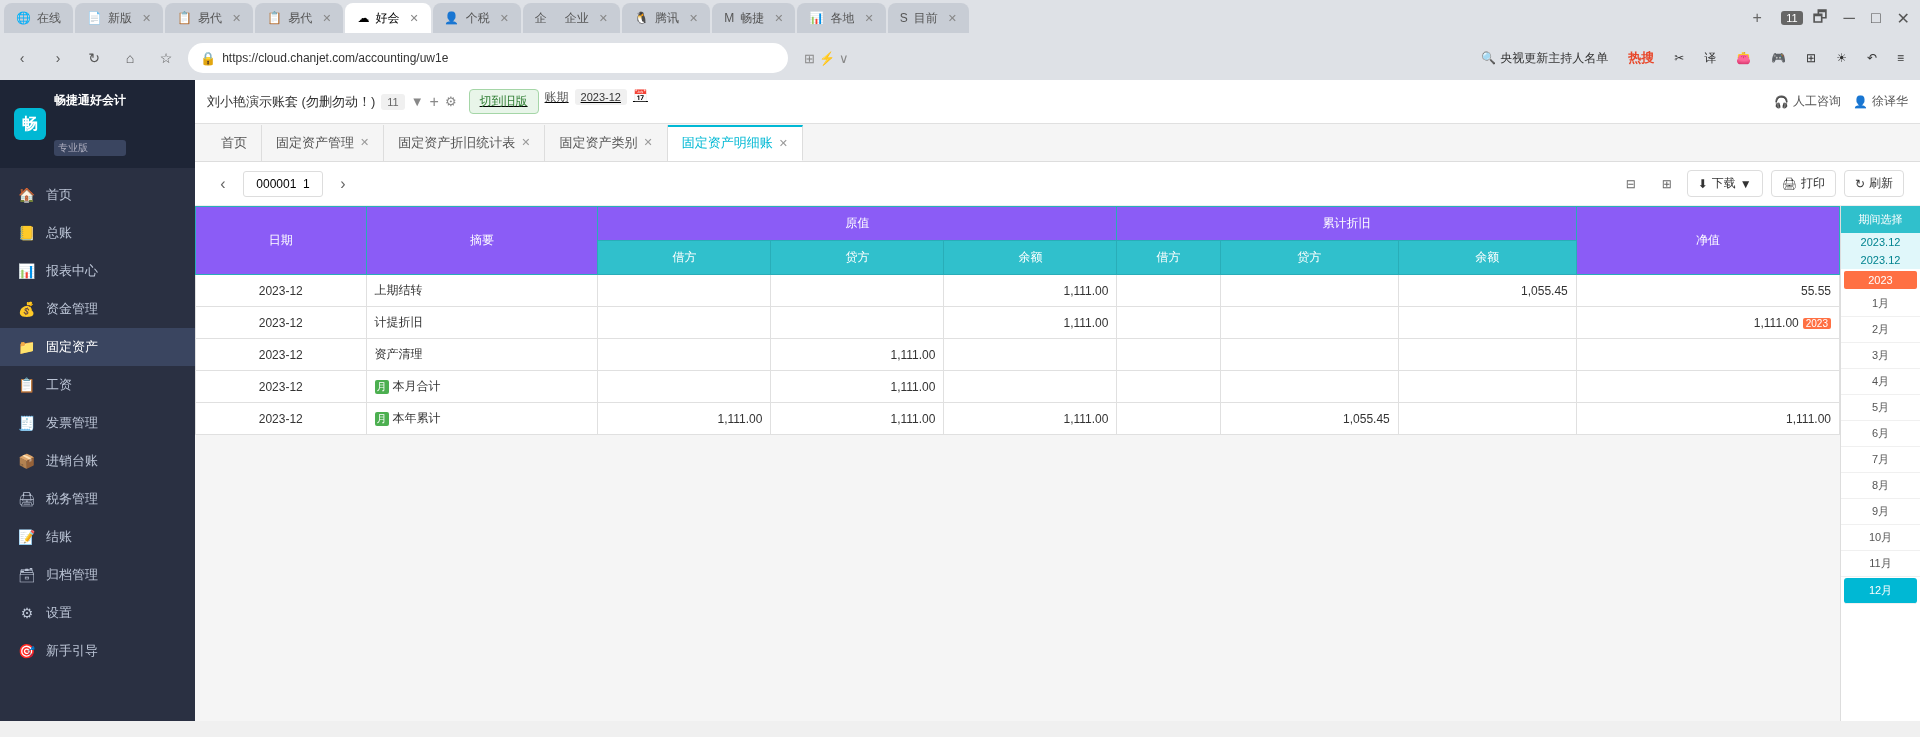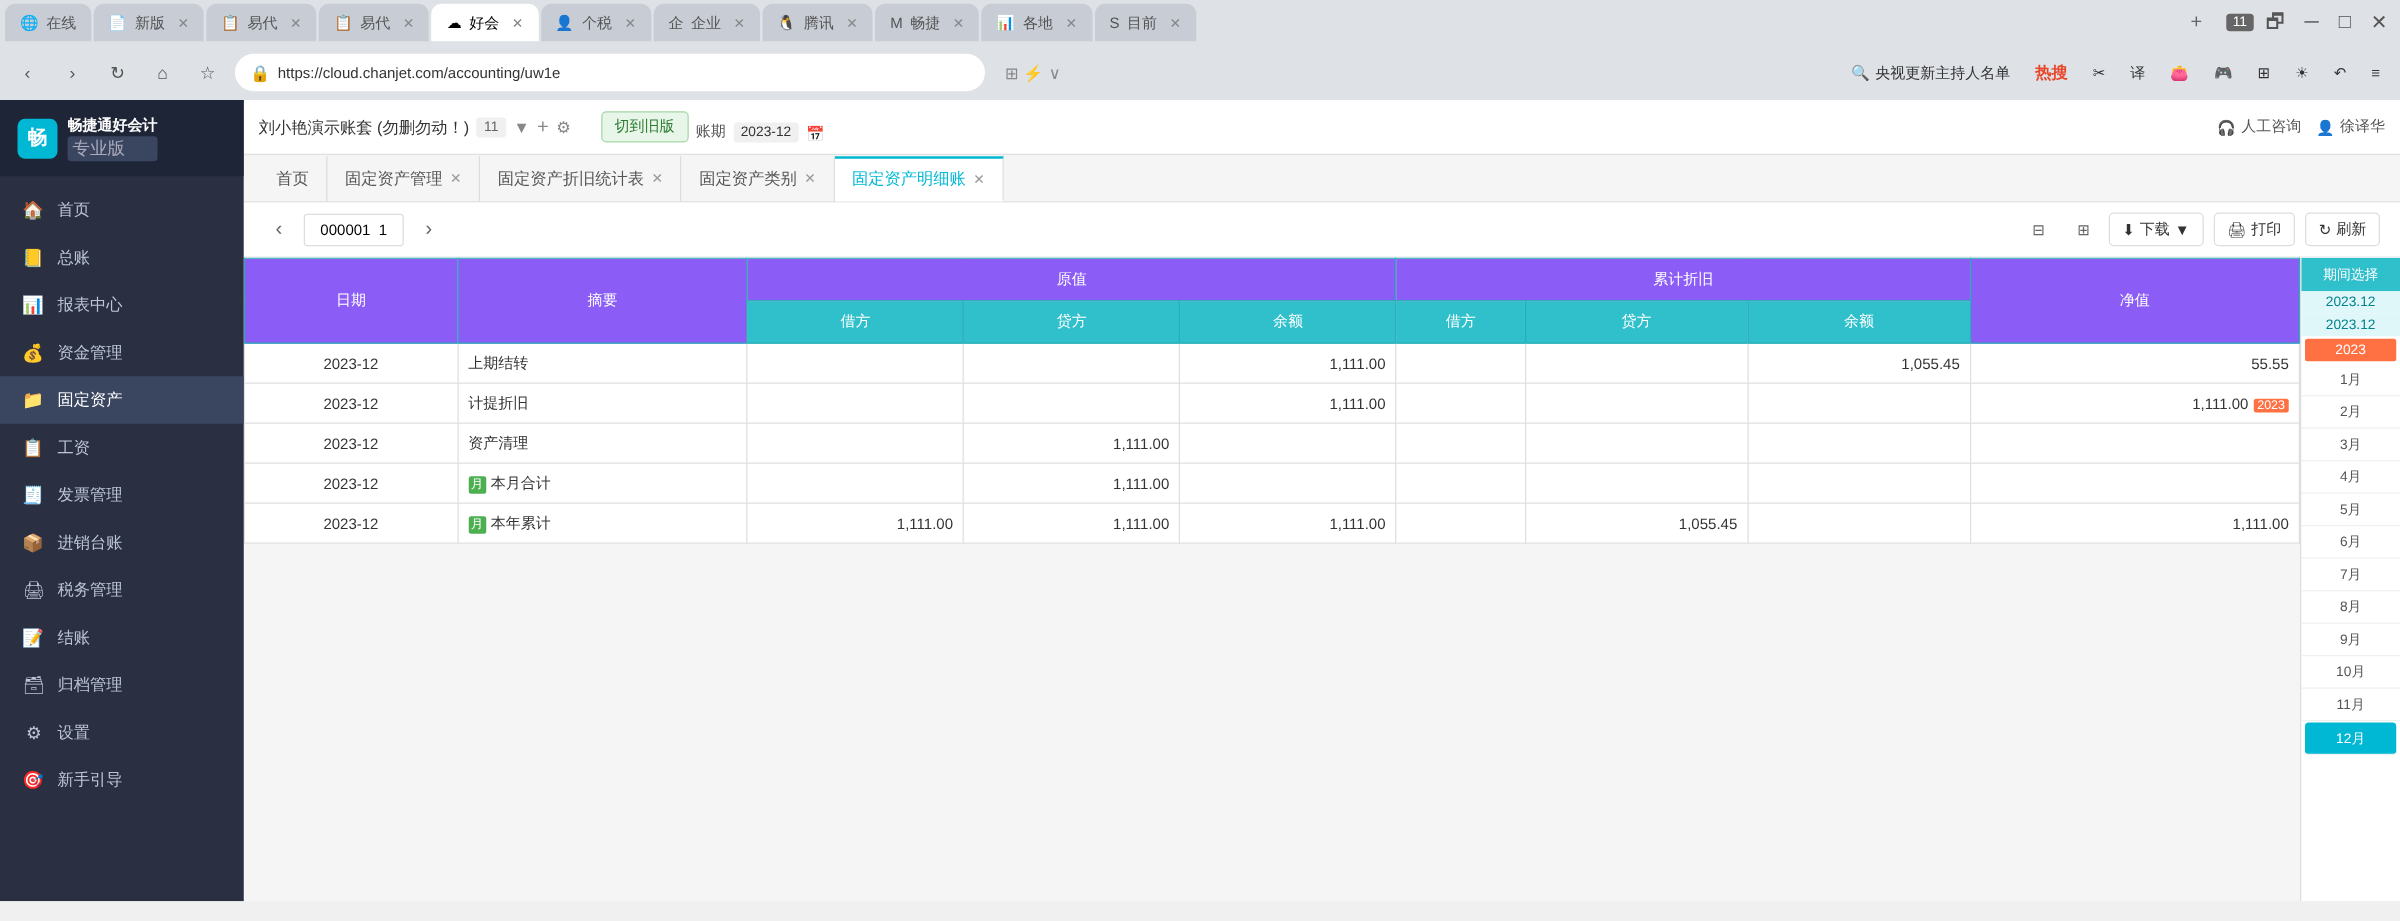--- a/index.html
+++ b/index.html
@@ -22,21 +22,21 @@
     .toolbar-btn { height: 28px; padding: 0 8px; display: flex; align-items: center; gap: 4px; font-size: 12px; color: #333; cursor: pointer; border-radius: 4px; }
     .hot-search { color: #e8472a; font-weight: bold; font-size: 13px; }
 
     
     .app-container { display: flex; width: 1920px; height: 641px; background: #f5f5f5; }
 
     
     .sidebar { width: 195px; background: #2a3042; color: #fff; display: flex; flex-direction: column; flex-shrink: 0; }
     .sidebar-logo { display: flex; align-items: center; gap: 8px; padding: 12px 14px; background: #1e2536; }
     .logo-icon { width: 32px; height: 32px; background: #00b8d4; border-radius: 6px; display: flex; align-items: center; justify-content: center; color: #fff; font-size: 16px; font-weight: bold; }
-    .logo-sub { font-size: 14px; color: #aab; background: #3a4560; border-radius: 3px; padding: 1px 4px; }
+    .logo-sub { font-size: 10px; color: #aab; background: #3a4560; border-radius: 3px; padding: 1px 4px; margin-top: 31px; }
     .sidebar-menu { flex: 1; overflow-y: auto; padding: 8px 0; }
     .sidebar-item { display: flex; align-items: center; gap: 10px; padding: 10px 18px; cursor: pointer; color: #bcc5d6; font-size: 13px; }
     .sidebar-item.active { background: #3a4560; color: #fff; }
     .sidebar-icon { width: 18px; height: 18px; display: flex; align-items: center; justify-content: center; font-size: 14px; }
 
     
     .main-content { flex: 1; display: flex; flex-direction: column; overflow: hidden; }
 
     
     .app-header { height: 44px; background: #fff; border-bottom: 1px solid #e0e0e0; display: flex; align-items: center; padding: 4px 12px; gap: 8px; }
@@ -111,21 +111,21 @@
           <span style="max-width:60px;overflow:hidden;text-overflow:ellipsis;">好会</span>
           <span class="tab-close">✕</span>
         </div>
         <div class="browser-tab inactive">
           <span style="font-size:12px;">👤</span>
           <span style="max-width:60px;overflow:hidden;text-overflow:ellipsis;">个税</span>
           <span class="tab-close">✕</span>
         </div>
         <div class="browser-tab inactive">
           <span style="font-size:12px;">企</span>
-          <span style="max-width:60px;overflow:hidden;text-overflow:ellipsis;">企业</span>
+          <span style="max-width:60px;overflow:hidden;text-overflow:ellipsis;margin-left:12px;">企业</span>
           <span class="tab-close">✕</span>
         </div>
         <div class="browser-tab inactive">
           <span style="font-size:12px;">🐧</span>
           <span style="max-width:60px;overflow:hidden;text-overflow:ellipsis;">腾讯</span>
           <span class="tab-close">✕</span>
         </div>
         <div class="browser-tab inactive">
           <span style="font-size:12px;">M</span>
           <span style="max-width:60px;overflow:hidden;text-overflow:ellipsis;">畅捷</span>
@@ -256,21 +256,21 @@
   <div class="main-content">
 
     <div class="app-header">
       <div class="company-info">
         <span>刘小艳演示账套 (勿删勿动！)</span>
         <span class="company-badge">11</span>
         <span style="color:#888;cursor:pointer;">▼</span>
         <span style="color:#888;cursor:pointer;font-size:16px;">+</span>
         <span style="color:#888;cursor:pointer;">⚙</span>
       </div>
-      <div style="display:flex;align-items:flex-end;gap:6px;margin-left:16px;">
+      <div style="display:flex;align-items:flex-start;gap:6px;margin-left:4px;text-decoration:underline;">
         <button class="switch-btn">切到旧版</button>
         <span style="color:#555;font-size:12px;">账期</span>
         <span class="period-badge">2023-12</span>
         <span style="color:#888;cursor:pointer;">📅</span>
       </div>
       <div class="header-actions">
         <div style="display:flex;align-items:center;gap:4px;cursor:pointer;color:#555;">
           <span>🎧</span>
           <span>人工咨询</span>
         </div>

